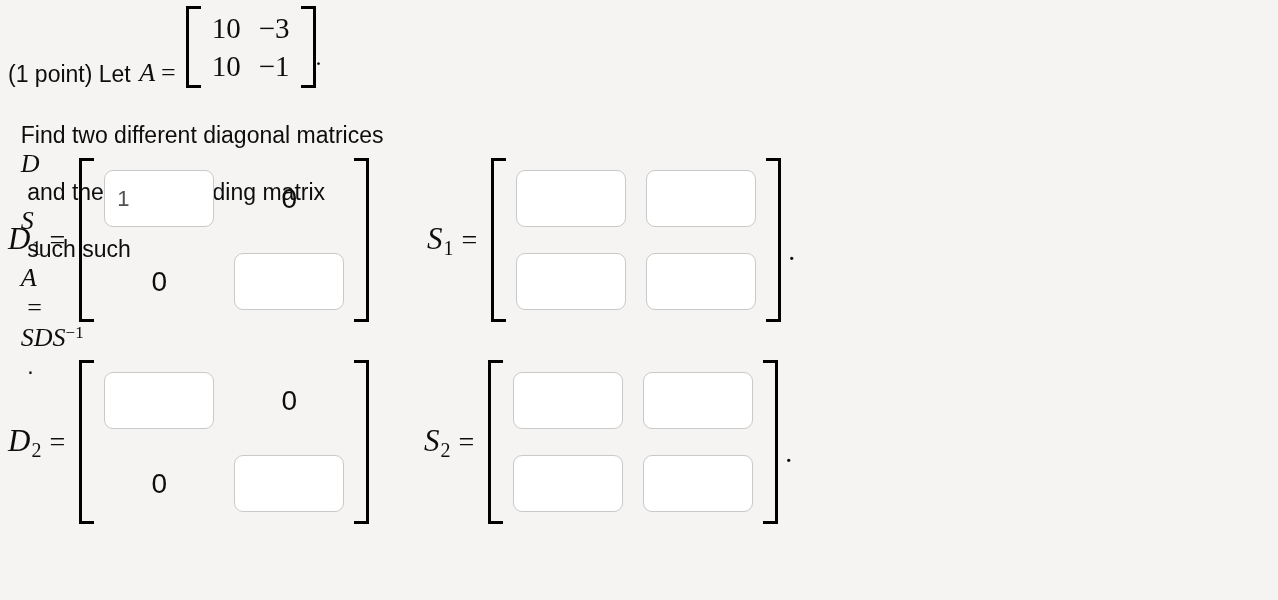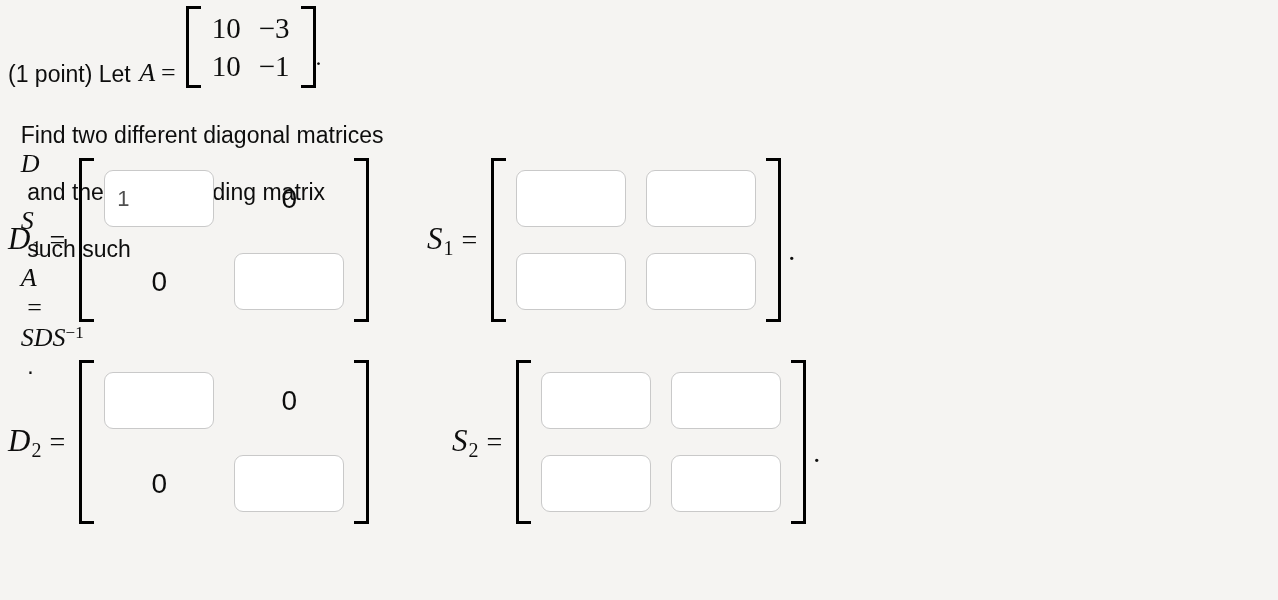--- a/index.html
+++ b/index.html
@@ -49,21 +49,21 @@
   
   .br { width: 12px; flex: 0 0 12px; }
   .br-l { border-left: 3px solid #000; border-top: 3px solid #000; border-bottom: 3px solid #000; }
   .br-r { border-right: 3px solid #000; border-top: 3px solid #000; border-bottom: 3px solid #000; }
 
   
   .eq { position: absolute; display: flex; align-items: center; }
   #eq-d1 { left: 8px;   top: 158px; }
   #eq-s1 { left: 418px; top: 158px; margin-left: 9px; }
   #eq-d2 { left: 8px;   top: 360px; }
-  #eq-s2 { left: 452px; top: 360px; }
+  #eq-s2 { left: 424px; top: 360px; }
 
   .lbl { font-family: Liberation Serif, serif; font-style: italic; font-size: 31px; }
   .lbl sub { font-style: normal; font-size: 20px; vertical-align: -6px; margin-left: 1px; }
   .eqsign { font-family: "Liberation Serif", serif; font-size: 28px; margin: 0 14px 0 8px; }
 
   .matrix { display: flex; align-items: stretch; }
   .cells2 {
     display: grid;
     grid-template-columns: 110px 110px;
     column-gap: 20px; row-gap: 26px;

